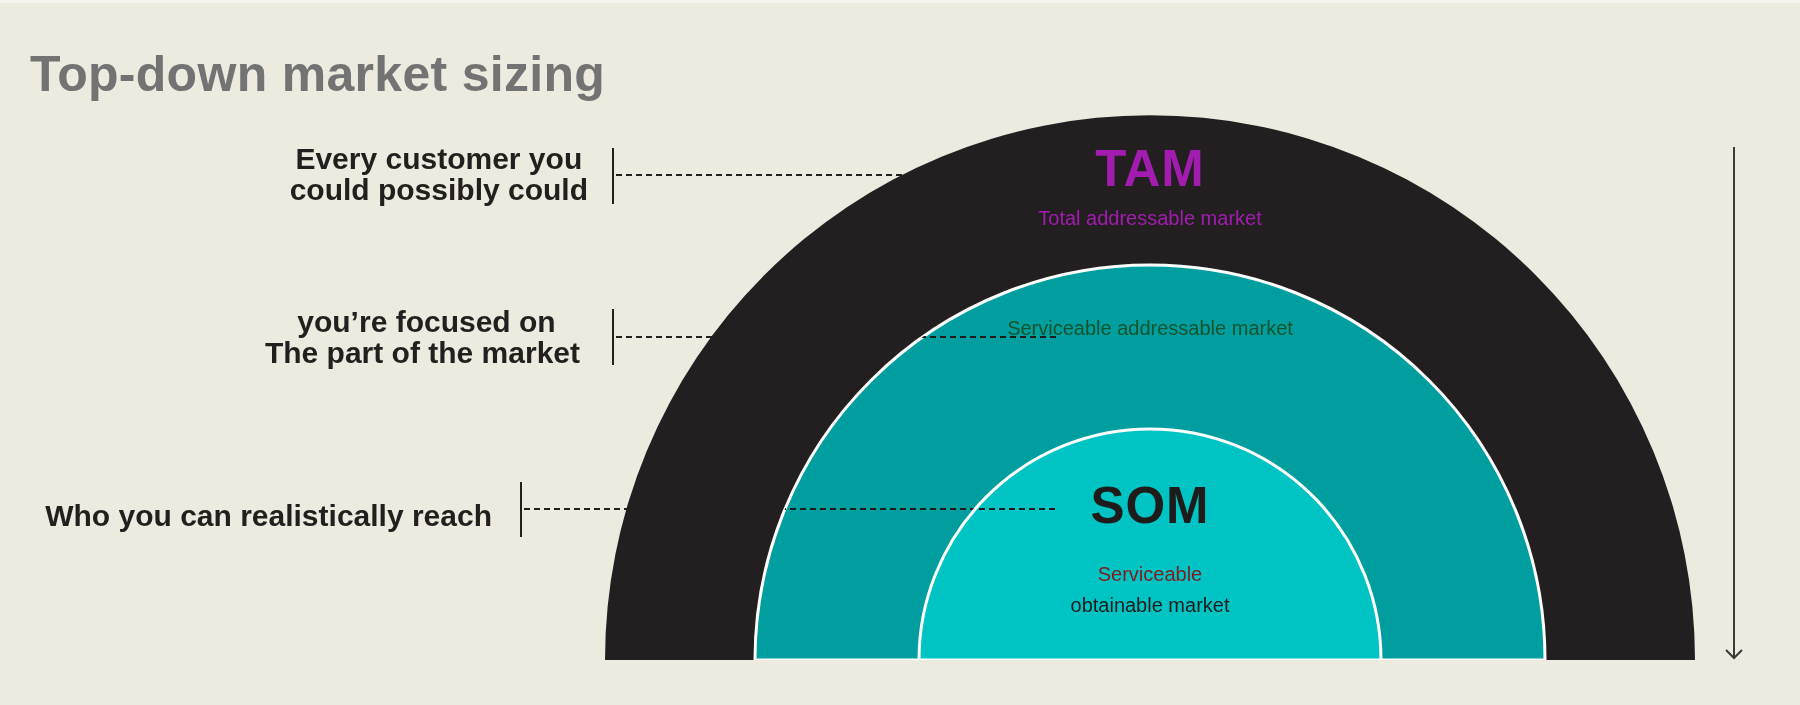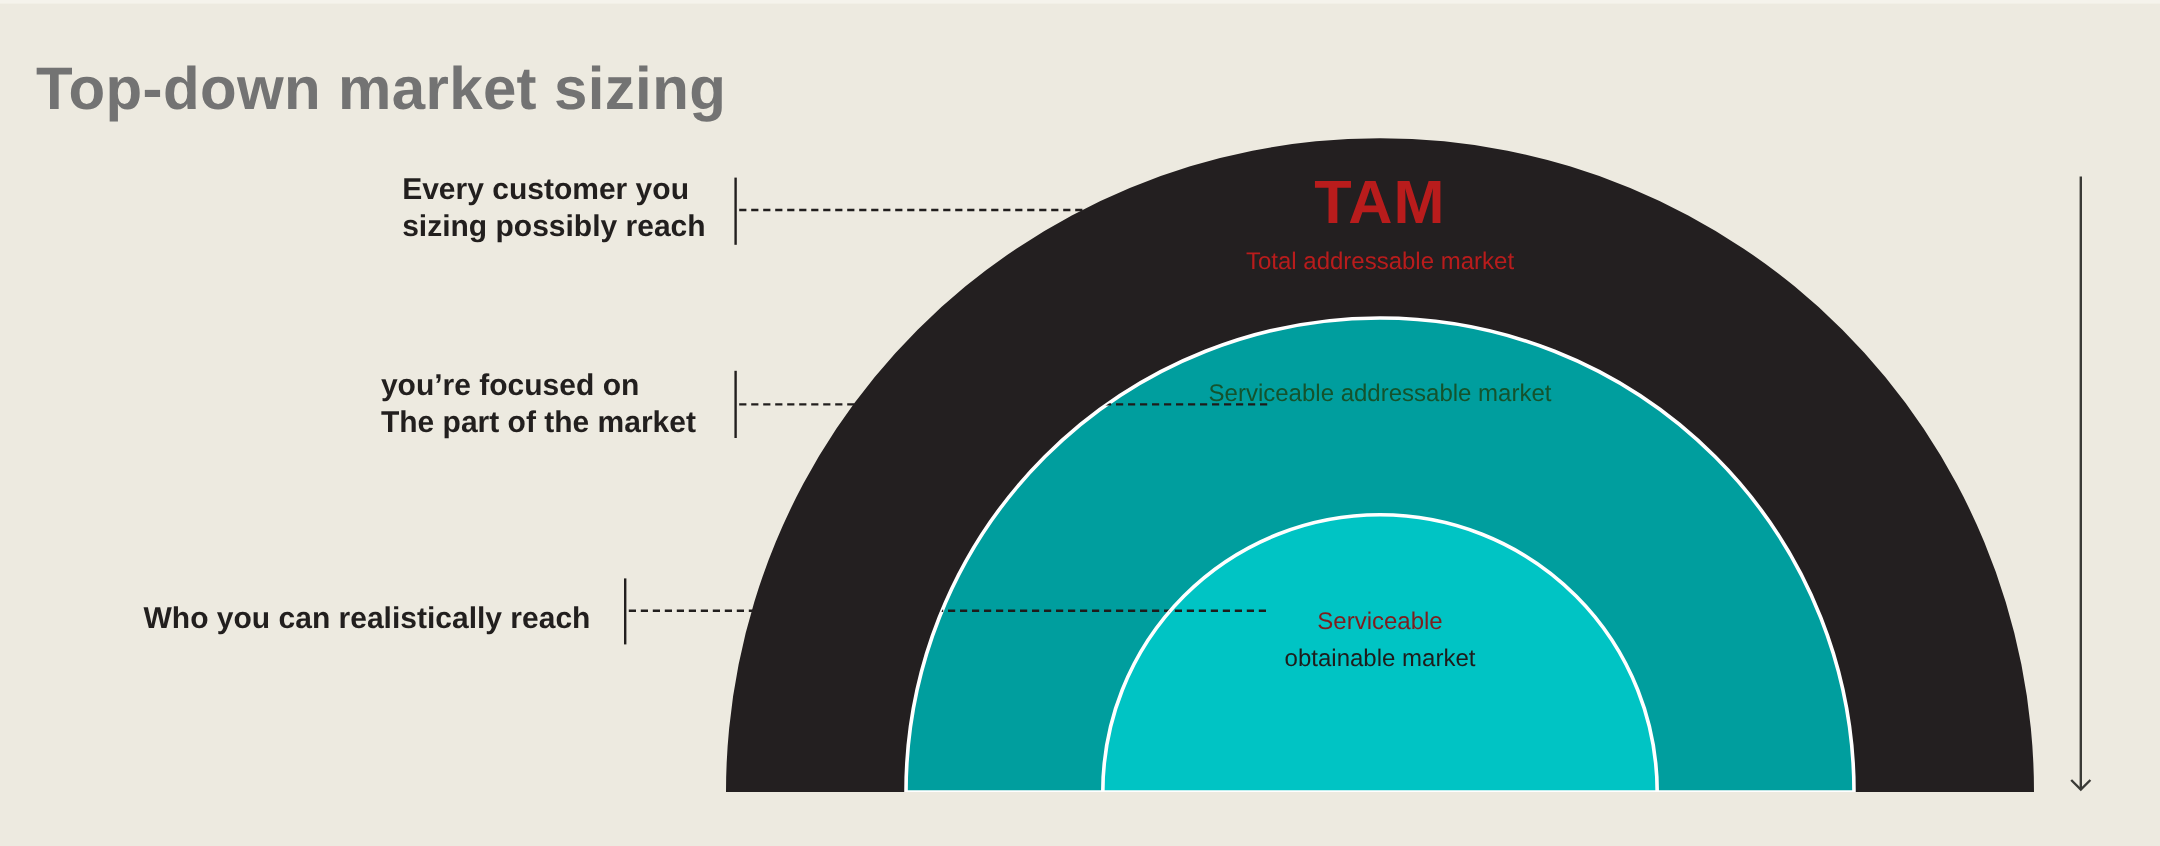--- a/index.html
+++ b/index.html
@@ -10,31 +10,31 @@
     position: relative;
   }
   .top-strip { position: absolute; left: 0; top: 0; width: 1800px; height: 3px; background: #F5F3EC; }
   .title {
     position: absolute; left: 30px; top: 44px;
     font-size: 50px; font-weight: 700; color: #737373;
     letter-spacing: 0.3px; white-space: nowrap; line-height: 60px;
   }
   svg.diagram { position: absolute; left: 0; top: 0; }
   .callout {
-    position: absolute; text-align: left; color: #221F1E;
-    font-weight: 700; font-size: 25px; line-height: 31px; white-space: nowrap;
+    position: absolute; text-align: center; color: #221F1E;
+    font-weight: 700; font-size: 30px; line-height: 31px; white-space: nowrap;
   }
   .callout .line { display: block; }
   .ring-label {
     position: absolute; text-align: center; white-space: nowrap;
     transform: translateX(-50%);
   }
   .ring-label .abbr { display: block; font-weight: 700; font-size: 51px; line-height: 56px; letter-spacing: 1px; }
   .ring-label .full { display: block; font-size: 20px; line-height: 31px; }
-  .tam { color: #b91c1c; }
+  .tam { color: #a21caf; }
   .sam { color: #FFFFFF; }
   .sam .full { color: #14532d; }
   .som { color: #1E1C1B; }
 </style>
 </head>
 <body>
 
 <div class="top-strip"></div>
 
 <h1 class="title" style="margin:0;">Top-down market sizing</h1>
@@ -71,33 +71,34 @@
   </defs>
 
   <g>
     <line x1="1734" y1="147" x2="1734" y2="658" stroke="#3A3A36" stroke-width="2"></line>
     <polyline points="1726,650 1734,658 1742,650" fill="none" stroke="#3A3A36" stroke-width="2"></polyline>
   </g>
 </svg>
 
 <div class="callout" style="right:1212px; top:143px;">
   <span class="line">Every customer you</span>
-  <span class="line">sizing possibly reach</span>
+  <span class="line">could possibly could</span>
 </div>
 <div class="callout" style="right:1212px; top:306px;">
   <span class="line">you’re focused on</span>
   <span class="line" style="padding-right:8px;">The part of the market</span>
 </div>
 <div class="callout" style="right:1308px; top:500px;">
   <span class="line">Who you can realistically reach</span>
 </div>
 
 <div class="ring-label tam" style="left:1150px; top:141px;">
   <span class="abbr">TAM</span>
   <span class="full" style="margin-top:6px;">Total addressable market</span>
 </div>
 <div class="ring-label sam" style="left:1150px; top:308px;">
   <span class="full" style="margin-top:5px;">Serviceable addressable market</span>
 </div>
 <div class="ring-label som" style="left:1150px; top:478px;">
+  <span class="abbr">SOM</span>
   <span class="full" style="margin-top:25px; color:#7f1d1d;">Serviceable</span>
   <span class="full" style="color:#1E1C1B;">obtainable market</span>
 </div>
 
 </body></html>

